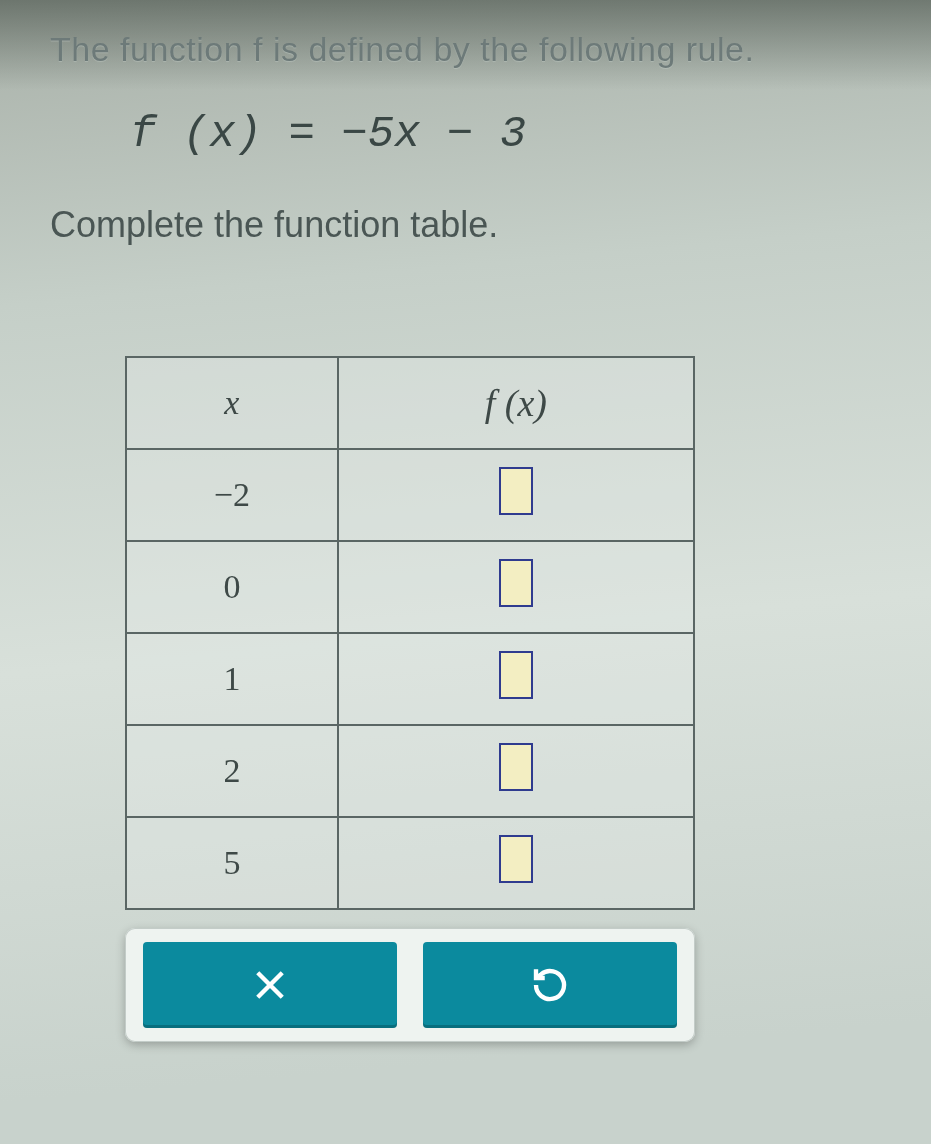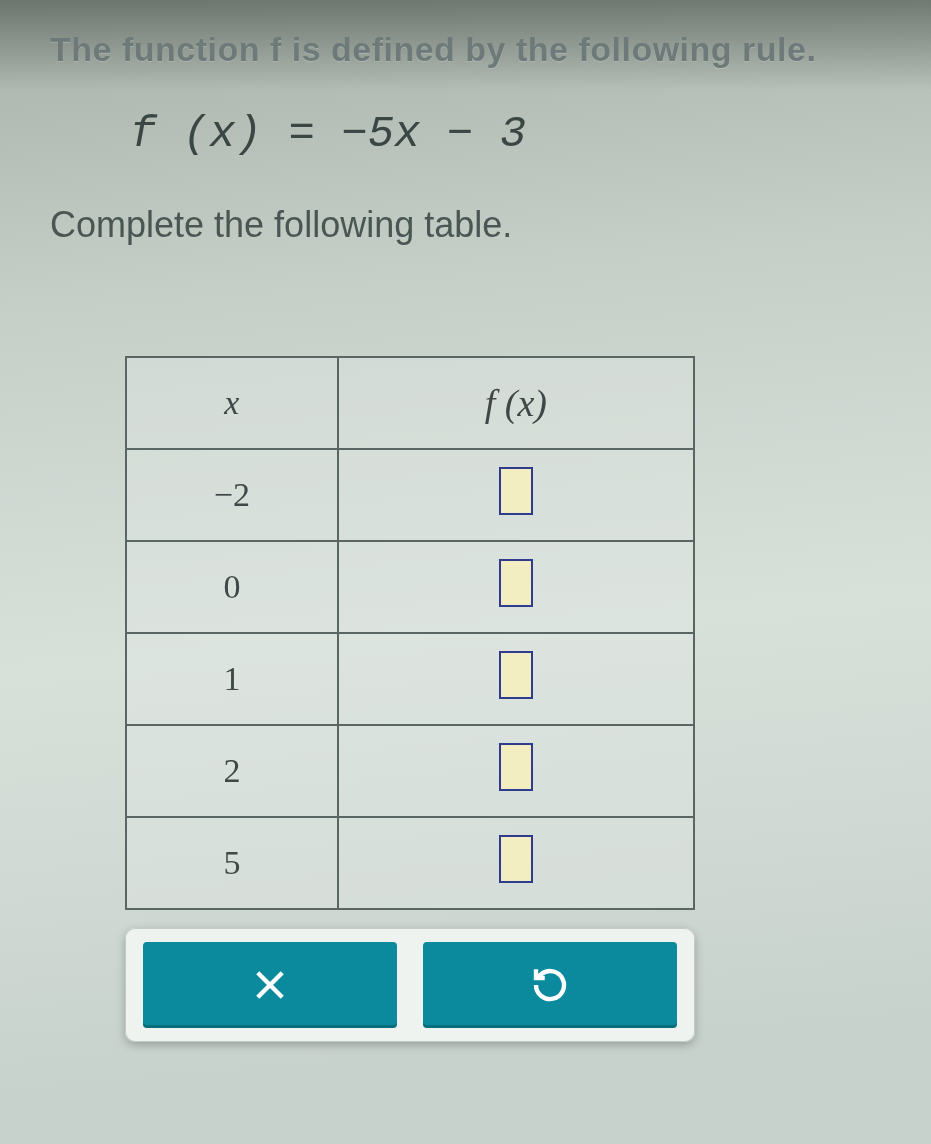--- a/index.html
+++ b/index.html
@@ -12,21 +12,21 @@
   }
   .dark-top {
     position: absolute; top:0; left:0; right:0; height:90px;
     background: linear-gradient(180deg, rgba(60,70,62,0.55), rgba(120,130,122,0));
     pointer-events:none;
   }
   .content { padding: 30px 50px 0 50px; }
   .intro {
     font-size: 34px;
     color: #6d7a79;
-    font-weight: 700;
+    font-weight: 400;
     letter-spacing: 0.5px;
     margin-bottom: 40px;
     text-shadow: 0 1px 1px rgba(200,210,205,0.4);
     filter: blur(0.6px);
   }
   .formula {
     font-family: Liberation Mono, monospace;
     font-style: italic;
     font-size: 44px;
     color: #3a4745;
@@ -88,21 +88,21 @@
 
 <div class="content">
   <div class="intro">The function f is defined by the following rule.</div>
 
   <div class="formula">
     <span>f (x)</span>
     <span class="minus">=</span>
     <span>−5x − 3</span>
   </div>
 
-  <div class="subhead">Complete the following table.</div>
+  <div class="subhead">Complete the function table.</div>
 
   <div class="table-wrap">
     <table>
       <thead>
         <tr>
           <th>x</th>
           <th class="fx">f (x)</th>
         </tr>
       </thead>
       <tbody>

